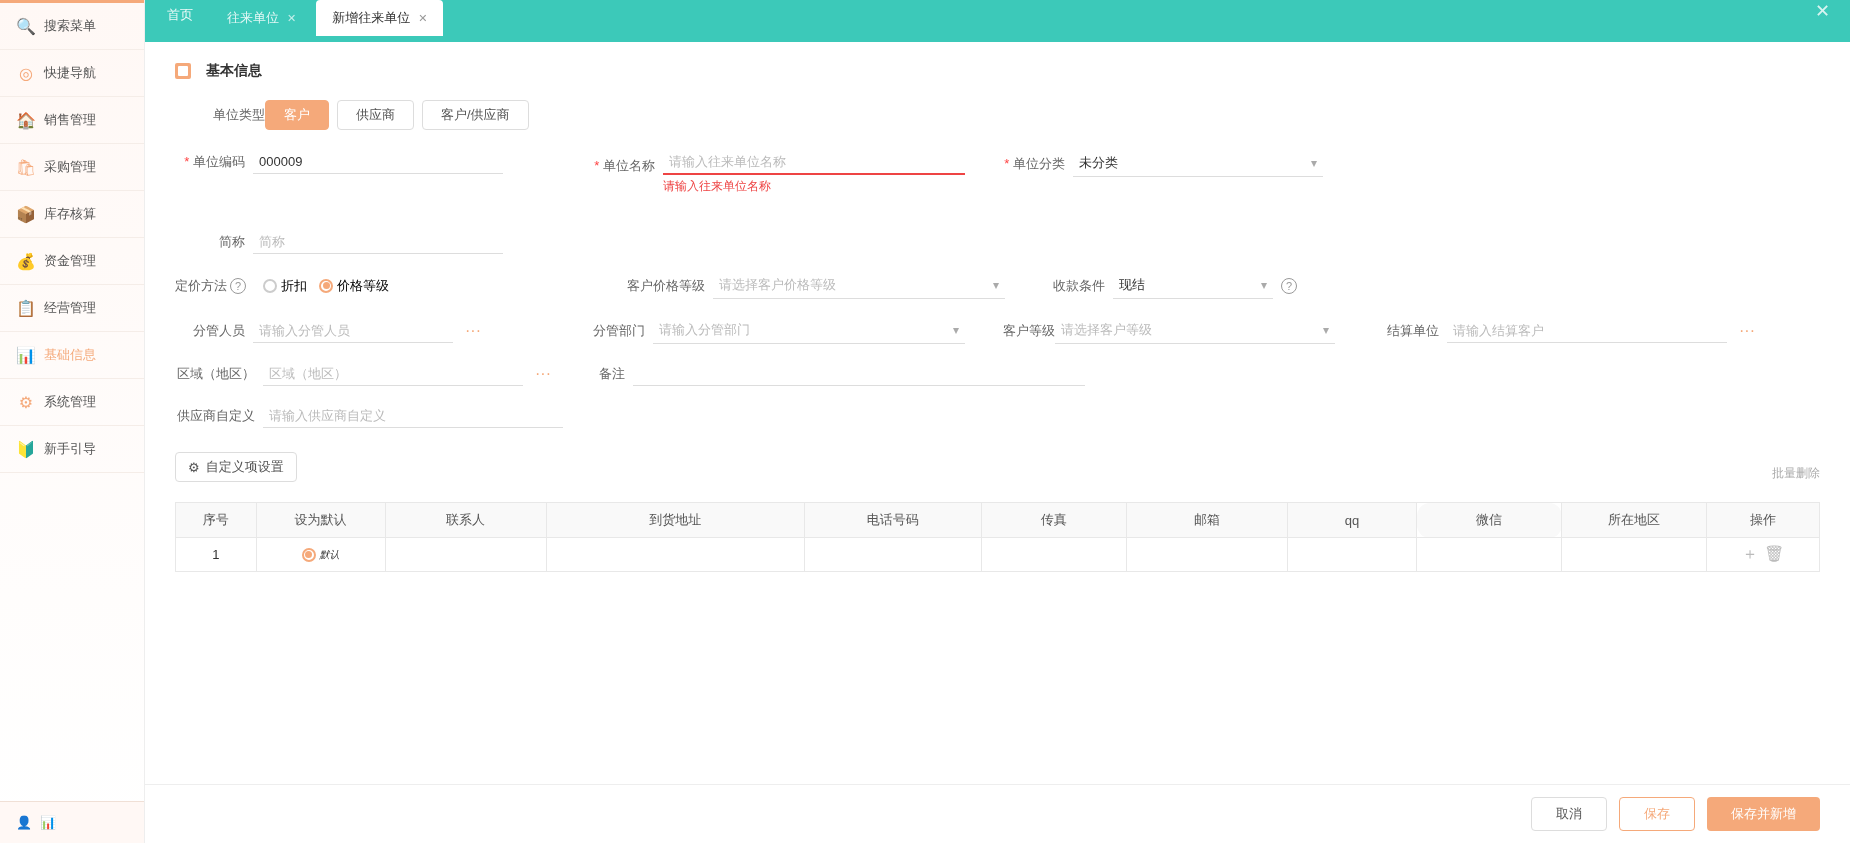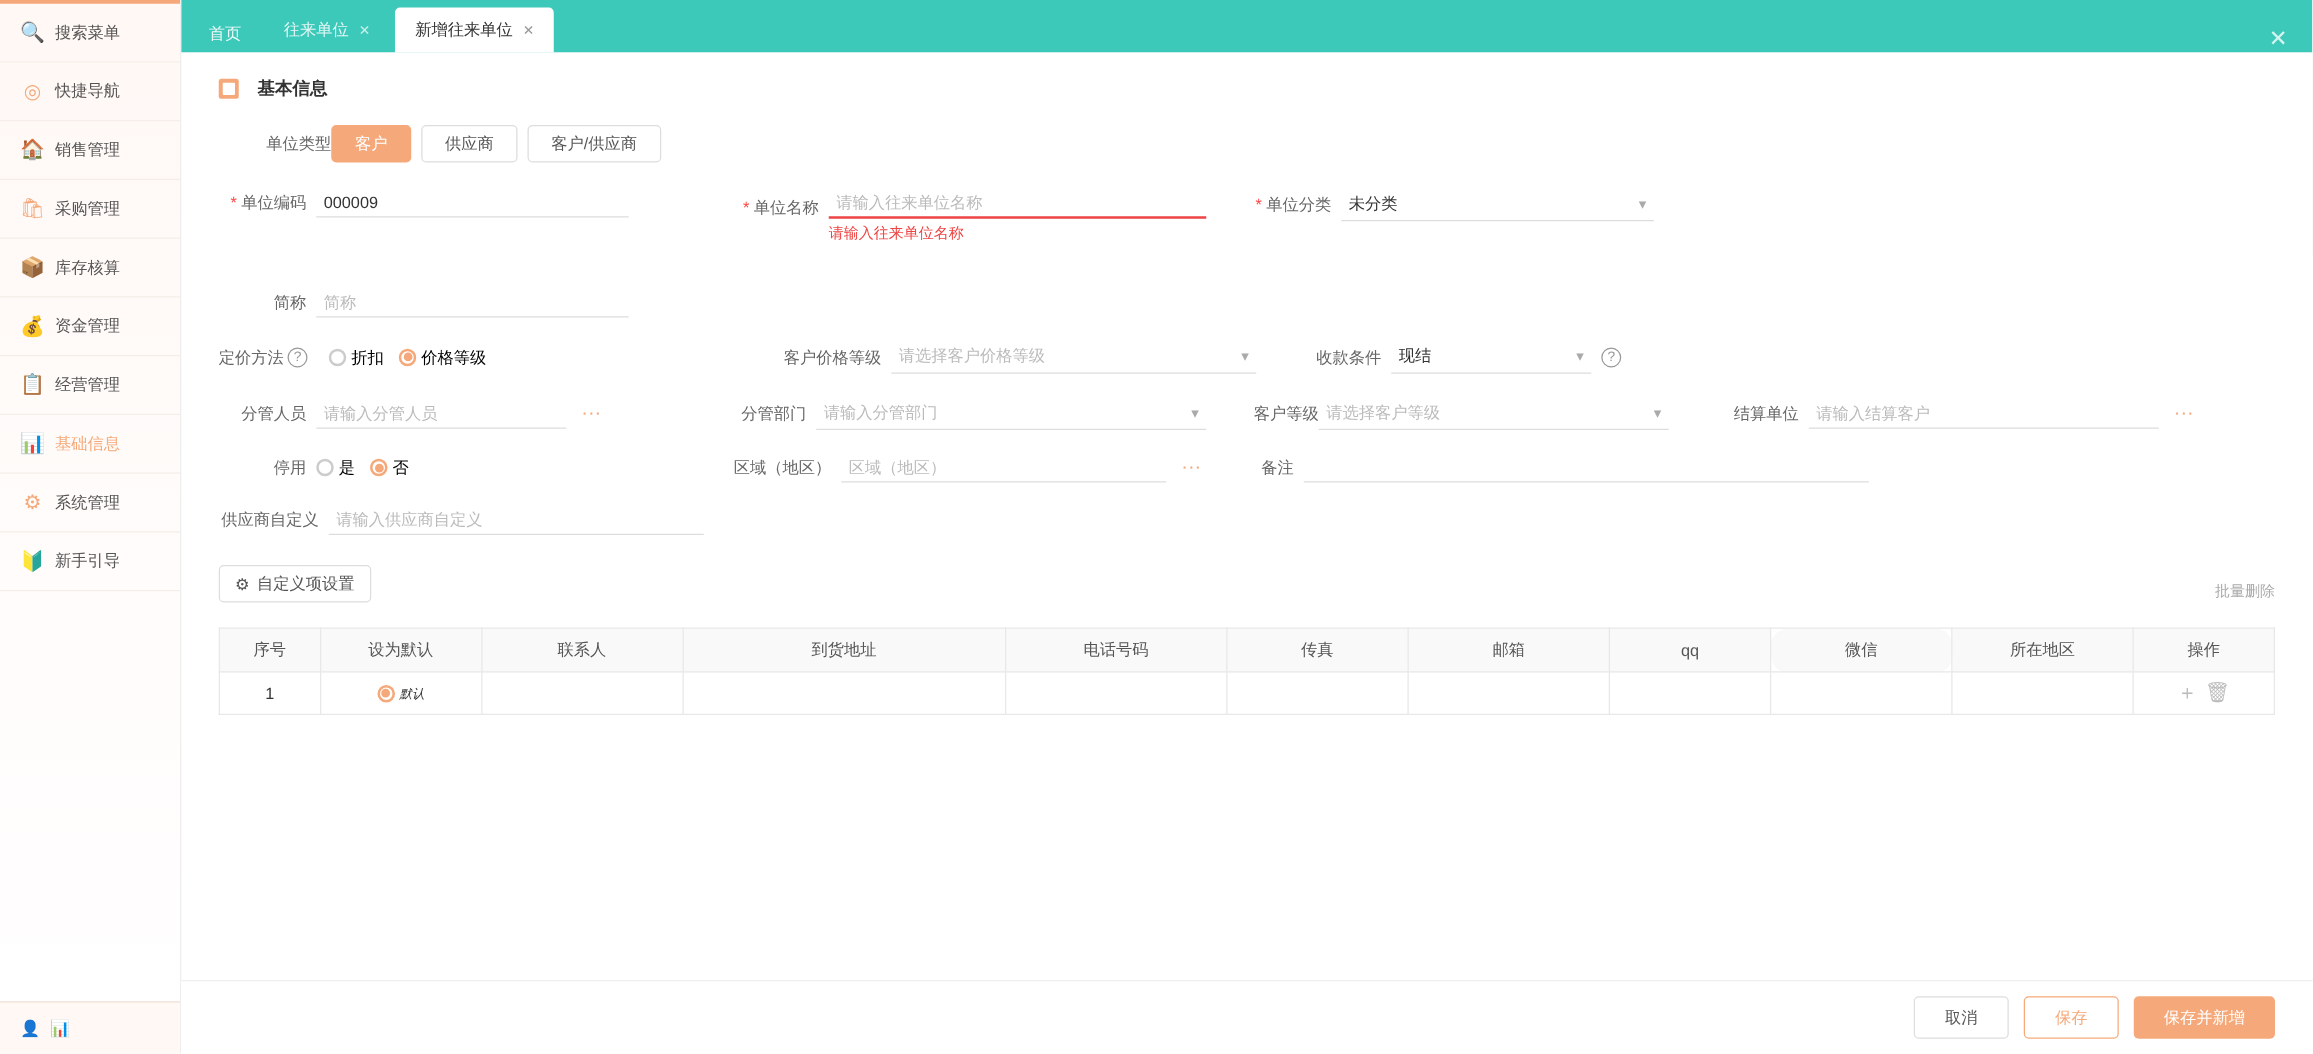--- a/index.html
+++ b/index.html
@@ -36,21 +36,21 @@
       background: #fff8f5;
     }
 
     
     .main { flex: 1; display: flex; flex-direction: column; overflow: hidden; }
 
     
     .tabbar {
       background: #3cc9b9;
       display: flex;
-      align-items: flex-end;
+      align-items: flex-start;
       height: 42px;
       padding: 0 8px;
       gap: 4px;
     }
     .tab {
       display: flex;
       align-items: center;
       gap: 6px;
       padding: 6px 16px;
       border-radius: 4px 4px 0 0;
@@ -439,33 +439,20 @@
       <div style="display:flex; align-items:center; gap:8px; flex:1; max-width:380px;">
         <span class="form-label" style="min-width:60px;">结算单位</span>
         <input class="form-input" type="text" style="flex: 1 1 0%;" placeholder="请输入结算客户">
         <span class="dots-btn">···</span>
       </div>
     </div>
 
 
     <div style="display:flex; gap:0; margin-bottom:18px; align-items:center;">
 
-      <div style="display:flex; align-items:center; gap:8px; flex:1; margin-right:30px; max-width:380px;">
-        <span class="form-label" style="min-width:70px;">停用</span>
-        <div class="radio-group">
-          <div class="radio-item">
-            <div class="radio-circle"></div>
-            <span>是</span>
-          </div>
-          <div class="radio-item">
-            <div class="radio-circle checked"></div>
-            <span>否</span>
-          </div>
-        </div>
-      </div>
 
       <div style="display:flex; align-items:center; gap:8px; flex:1; margin-right:30px; max-width:380px;">
         <span class="form-label" style="min-width:80px;">区域（地区）</span>
         <input class="form-input" type="text" style="flex: 1 1 0%;" placeholder="区域（地区）">
         <span class="dots-btn">···</span>
       </div>
 
       <div style="display:flex; align-items:center; gap:8px; flex:1; max-width:500px;">
         <span class="form-label" style="min-width:40px;">备注</span>
         <input class="form-input" type="text" style="flex: 1 1 0%;">

